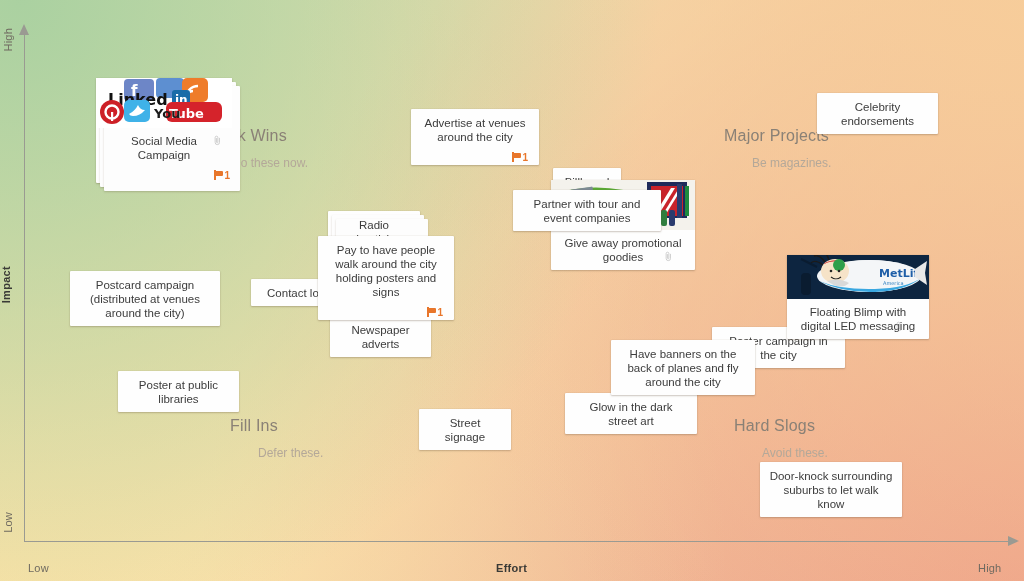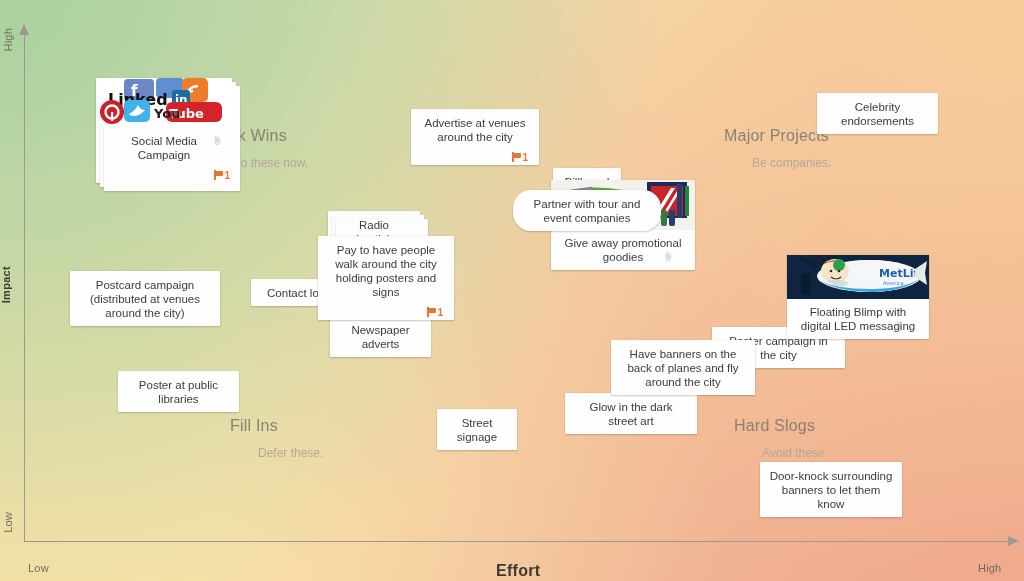--- a/index.html
+++ b/index.html
@@ -62,21 +62,21 @@
   #x-low  { left: 28px; top: 562px; }
   #x-high { left: 978px; top: 562px; }
   #y-axis-title {
     position: absolute; left: 0px; top: 266px;
     writing-mode: vertical-rl; transform: rotate(180deg);
     font-size: 11px; font-weight: bold; color: #3a3a36;
     letter-spacing: .3px;
   }
   #x-axis-title {
     position: absolute; left: 496px; top: 562px;
-    font-size: 16px; font-weight: bold; color: #3a3a36;
+    font-size: 11px; font-weight: bold; color: #3a3a36;
     letter-spacing: .3px;
   }
   
   .quad { position: absolute; }
   .quad .quad-title {
     font-size: 16px;
     color: #8a8176;
     letter-spacing: .2px;
     white-space: nowrap;
   }
@@ -191,21 +191,21 @@
   <div class="axis-cap" id="x-high">High</div>
   <div id="y-axis-title">Impact</div>
   <div id="x-axis-title">Effort</div>
 
   <div class="quad" id="quad-quick-wins">
     <div class="quad-title">Quick Wins</div>
     <div class="quad-sub">Do these now.</div>
   </div>
   <div class="quad" id="quad-major">
     <div class="quad-title">Major Projects</div>
-    <div class="quad-sub">Be companies.</div>
+    <div class="quad-sub">Be magazines.</div>
   </div>
   <div class="quad" id="quad-fill-ins">
     <div class="quad-title">Fill Ins</div>
     <div class="quad-sub">Defer these.</div>
   </div>
   <div class="quad" id="quad-hard-slogs">
     <div class="quad-title">Hard Slogs</div>
     <div class="quad-sub">Avoid these.</div>
   </div>
 
@@ -286,21 +286,21 @@
       </svg>
     </div>
     <div class="card-title">Give away promotional goodies</div>
     <span class="clip-glyph" style="position:absolute; right:22px; bottom:8px;">
       <svg viewBox="0 0 10 12">
           <path d="M7.2 3.2 v5.1 a2.4 2.4 0 0 1 -4.8 0 V2.8 a1.5 1.5 0 0 1 3 0 v5.2 a0.7 0.7 0 0 1 -1.4 0 V3.4" fill="none" stroke="#8a8a8a" stroke-width="1"></path>
         </svg>
     </span>
   </div>
 
-  <div class="card" style="left:513px; top:190px; width:148px; z-index:33;border-radius:18px;">
+  <div class="card" style="left:513px; top:190px; width:148px; z-index:33;">
     <div class="card-title">Partner with tour and event companies</div>
   </div>
 
   <div class="card stack" style="left:328px; top:211px; width:92px; z-index:21;">
     <div class="card-title">Radio advertising</div>
   </div>
 
   <div class="card" style="left:318px; top:236px; width:136px; z-index:24;">
     <div class="card-title">Pay to have people walk around the city holding posters and signs</div>
     <span class="badges">
@@ -320,21 +320,21 @@
 
   <div class="card" style="left:70px; top:271px; width:150px; z-index:20;">
     <div class="card-title">Postcard campaign (distributed at venues around the city)</div>
   </div>
 
 
   <div class="card" style="left:118px; top:371px; width:121px; z-index:20;">
     <div class="card-title">Poster at public libraries</div>
   </div>
 
-  <div class="card" style="left:437px; top:409px; width:80px; z-index:20;">
+  <div class="card" style="left:419px; top:409px; width:92px; z-index:20;">
     <div class="card-title">Street signage</div>
   </div>
 
   <div class="card has-image" style="left:787px; top:255px; width:142px; z-index:32;">
     <div class="card-thumb thumb thumb-blimp" style="height:44px;">
       <svg viewBox="0 0 142 44" preserveAspectRatio="none" aria-hidden="true">
         <rect x="0" y="0" width="142" height="44" fill="#0d2540"></rect>
         <ellipse cx="82" cy="21" rx="52" ry="16" fill="#f2f4f6"></ellipse>
         <path d="M30 21 q20 -16 52 -16 q40 0 52 16 q-12 16 -52 16 q-32 0 -52 -16z" fill="#f4f6f8"></path>
         <path d="M32 26 q24 12 56 11 q30 -1 46 -14 q-14 10 -46 11 q-34 1 -56 -8z" fill="#3aa7e0"></path>
@@ -367,16 +367,16 @@
 
   <div class="card" style="left:611px; top:340px; width:144px; z-index:26;">
     <div class="card-title">Have banners on the back of planes and fly around the city</div>
   </div>
 
   <div class="card" style="left:565px; top:393px; width:132px; z-index:20;">
     <div class="card-title">Glow in the dark street art</div>
   </div>
 
   <div class="card" style="left:760px; top:462px; width:142px; z-index:20;">
-    <div class="card-title">Door-knock surrounding banners to let them know</div>
+    <div class="card-title">Door-knock surrounding suburbs to let walk know</div>
   </div>
 
 </div>
 
 </body></html>

